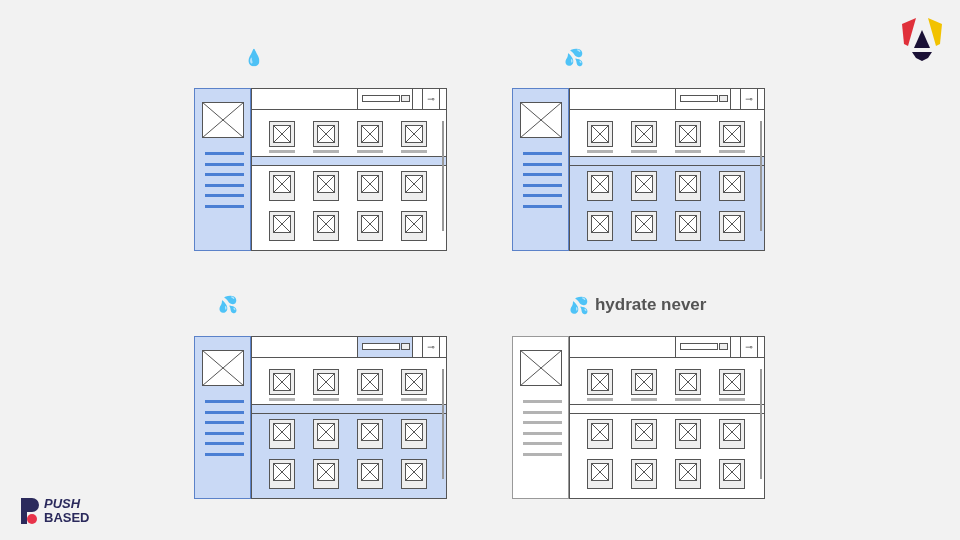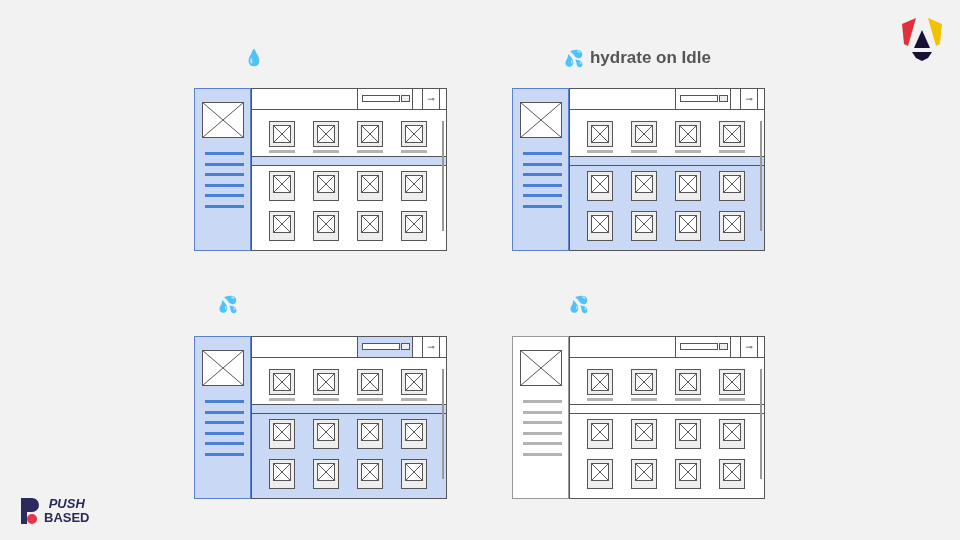--- a/index.html
+++ b/index.html
@@ -23,21 +23,21 @@
   .band{position:absolute;left:0;top:67px;width:194px;height:8px;border-top:1px solid #555;border-bottom:1px solid #555;background:#c9d9f5;}
   .band.white{background:#fff;}
   .bottom{position:absolute;left:0;top:77px;width:194px;height:84px;}
   .bottom.hl{background:#c9d9f5;}
   .tile{position:absolute;width:26px;height:26px;box-sizing:border-box;border:1px solid #555;background:#eee;}
   .tile svg{position:absolute;left:3px;top:3px;}
   .caption{position:absolute;width:26px;height:3px;background:#b3b3b3;}
   .scroll{position:absolute;left:190px;top:32px;width:2px;height:110px;background:#999;}
   .logo-a{position:absolute;left:900px;top:16px;}
   .pb{position:absolute;left:20px;top:497px;display:flex;align-items:center;gap:4px;}
-  .pb .txt{font-weight:bold;color:#2b2a5c;font-size:13px;line-height:14px;text-align:center;}
+  .pb .txt{font-weight:bold;color:#2b2a5c;font-size:13px;line-height:14px;}
   .pb .txt i{font-style:italic;}
 </style>
 </head>
 <body>
 
 <div id="root">
     <div class="title" style="left: 244px; top: 48px;">
       <span class="emoji">💧</span>
     </div>
     <div class="frame" style="left: 194px; top: 88px;">
@@ -153,21 +153,20 @@
               <line x1="0" y1="0" x2="18" y2="18" stroke="#555"></line>
               <line x1="18" y1="0" x2="0" y2="18" stroke="#555"></line>
             </svg>
           </div>
         </div>
      <div class="scroll"></div>
    </div>
     </div>
     <div class="title" style="left: 564px; top: 48px;">
       <span class="emoji">💦</span>
-      <span>hydrate on Idle</span>
     </div>
     <div class="frame" style="left: 512px; top: 88px;">
    <div class="side ">
      <div class="hero"><svg width="42" height="36" viewBox="0 0 42 36">
             <rect x="0.5" y="0.5" width="41" height="35" fill="#fff" stroke="#555"></rect>
             <line x1="0" y1="0" x2="42" y2="36" stroke="#555"></line>
             <line x1="42" y1="0" x2="0" y2="36" stroke="#555"></line>
           </svg></div>
         <div class="line" style="top:63px"></div>
         <div class="line" style="top:73.6px"></div>
@@ -396,20 +395,21 @@
               <line x1="0" y1="0" x2="18" y2="18" stroke="#555"></line>
               <line x1="18" y1="0" x2="0" y2="18" stroke="#555"></line>
             </svg>
           </div>
         </div>
      <div class="scroll"></div>
    </div>
     </div>
     <div class="title" style="left: 569px; top: 295px;">
       <span class="emoji">💦</span>
+      <span>hydrate never</span>
     </div>
     <div class="frame" style="left: 512px; top: 336px;">
    <div class="side off">
      <div class="hero"><svg width="42" height="36" viewBox="0 0 42 36">
             <rect x="0.5" y="0.5" width="41" height="35" fill="#fff" stroke="#555"></rect>
             <line x1="0" y1="0" x2="42" y2="36" stroke="#555"></line>
             <line x1="42" y1="0" x2="0" y2="36" stroke="#555"></line>
           </svg></div>
         <div class="line" style="top:63px"></div>
         <div class="line" style="top:73.6px"></div>

